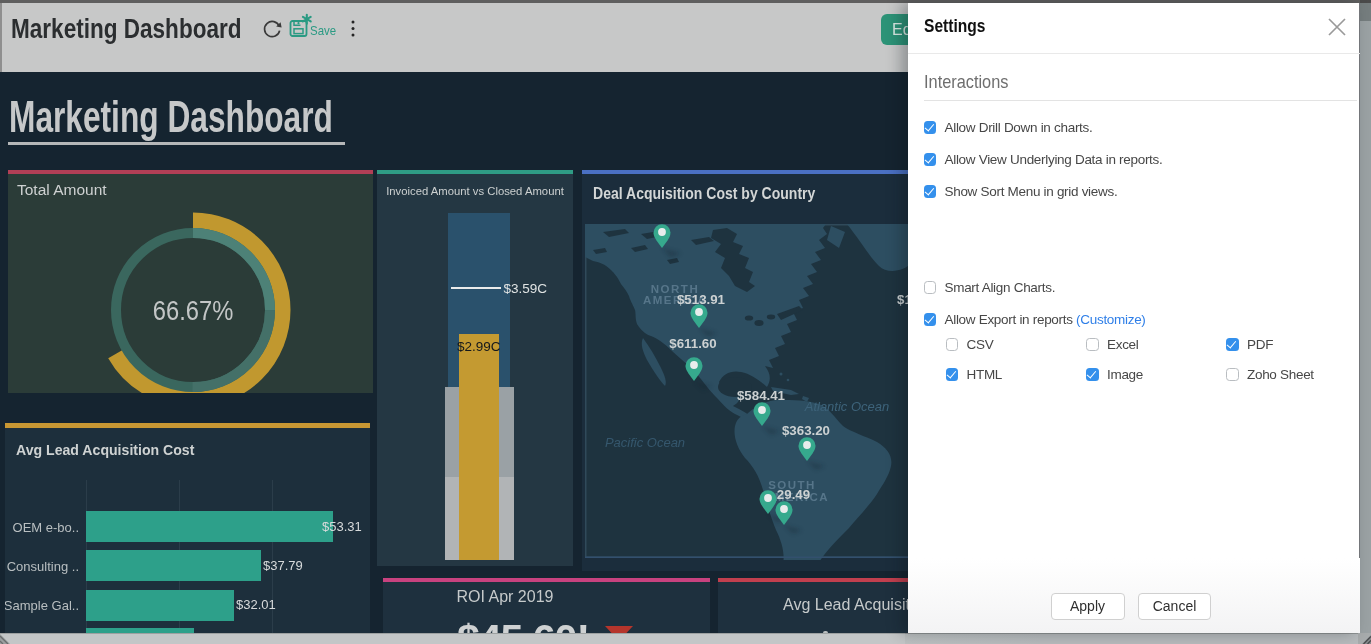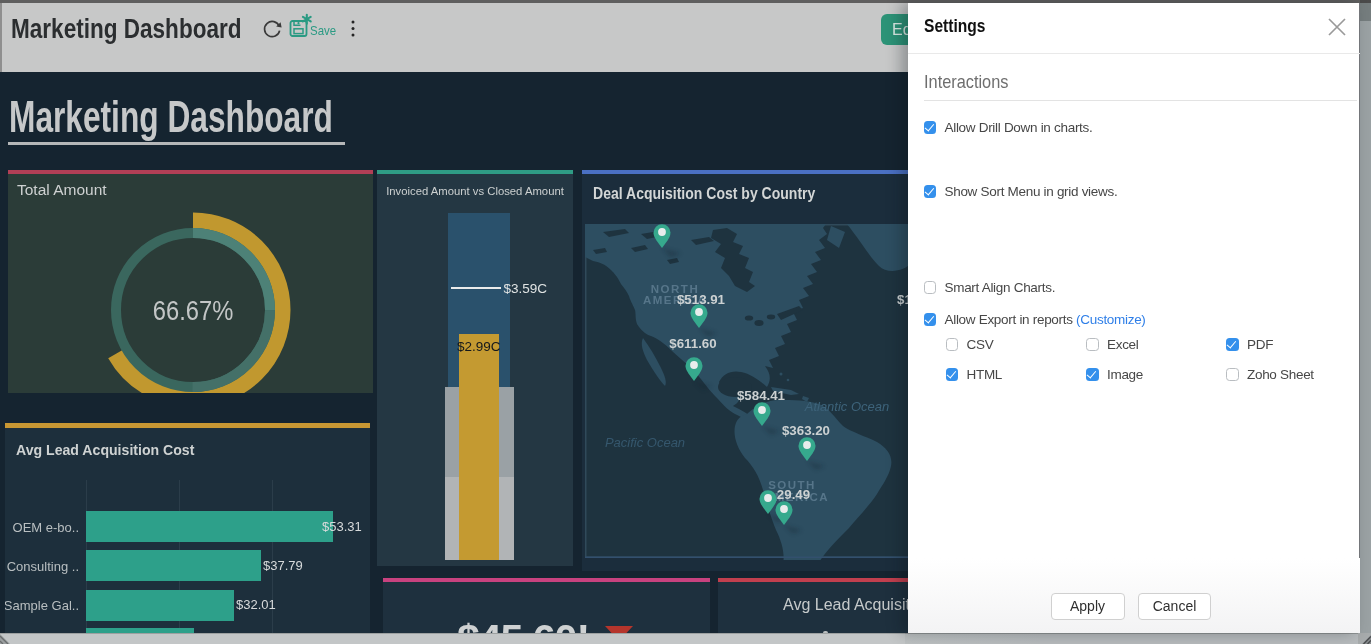--- a/index.html
+++ b/index.html
@@ -233,20 +233,21 @@
         <div class="abs" style="right:291px;top:170px;font-size:13px;color:#b9bfc1;white-space:nowrap;">Sample Gal..</div>
         <div class="abs" style="left:317px;top:91px;font-size:13px;color:#d7dadb;">$53.31</div>
         <div class="abs" style="left:258px;top:130px;font-size:13px;color:#d7dadb;">$37.79</div>
         <div class="abs" style="left:231px;top:169px;font-size:13px;color:#d7dadb;">$32.01</div>
       </div>
     </div>
 
     <div class="abs" style="left:383px;top:506px;width:327px;height:56px;">
       <div class="abs" style="left:0;top:0;width:327px;height:4px;background:#c8427f;"></div>
       <div class="abs" style="left:0;top:4px;width:327px;height:52px;background:#1e303e;overflow:hidden;">
+        <div class="abs" style="left:0;top:6px;width:244px;text-align:center;font-size:16px;color:#c6cacb;">ROI Apr 2019</div>
         <div class="abs" style="left:74px;top:33.5px;font-size:41px;font-weight:bold;color:#ced1d2;letter-spacing:-1px;">$45.60!</div>
         <div class="abs" style="left:222px;top:44px;width:0;height:0;border-left:14px solid transparent;border-right:14px solid transparent;border-top:15px solid #b5352c;"></div>
       </div>
     </div>
 
     <div class="abs" style="left:718px;top:506px;width:400px;height:56px;">
       <div class="abs" style="left:0;top:0;width:400px;height:4px;background:#c23f4e;"></div>
       <div class="abs" style="left:0;top:4px;width:400px;height:52px;background:#1e303e;overflow:hidden;">
         <div class="abs" style="left:65px;top:14px;font-size:16px;color:#c6cacb;">Avg Lead Acquisitio</div>
         <div class="abs" style="left:104.5px;top:49px;width:5.5px;height:5px;background:#b9bdbe;border-radius:2px;"></div>
@@ -277,20 +278,24 @@
       <path d="M 2 2 L 18 18 M 18 2 L 2 18" stroke="#9a9a9a" stroke-width="1.7" fill="none"></path>
     </svg>
     <div class="abs" style="left:0;top:50px;width:452px;height:1px;background:#e9e9e9;"></div>
     <div class="abs" style="left:16px;top:68.5px;font-size:19px;color:#6e6e6e;transform-origin:0 50%;transform:scaleX(0.86);">Interactions</div>
     <div class="abs" style="left:16px;top:97.5px;width:433px;height:1px;background:#e3e3e3;"></div>
 
     <div class="cbrow" style="top:117.5px;">
         <span class="cb on"></span>
         <span class="cblbl">Allow Drill Down in charts.</span>
       </div>
+    <div class="cbrow" style="top:149.5px;">
+        <span class="cb on"></span>
+        <span class="cblbl">Allow View Underlying Data in reports.</span>
+      </div>
     <div class="cbrow" style="top:181.5px;">
         <span class="cb on"></span>
         <span class="cblbl">Show Sort Menu in grid views.</span>
       </div>
     <div class="cbrow" style="top:277.5px;">
         <span class="cb off"></span>
         <span class="cblbl">Smart Align Charts.</span>
       </div>
     <div class="cbrow" style="top:309.5px;">
         <span class="cb on"></span>

